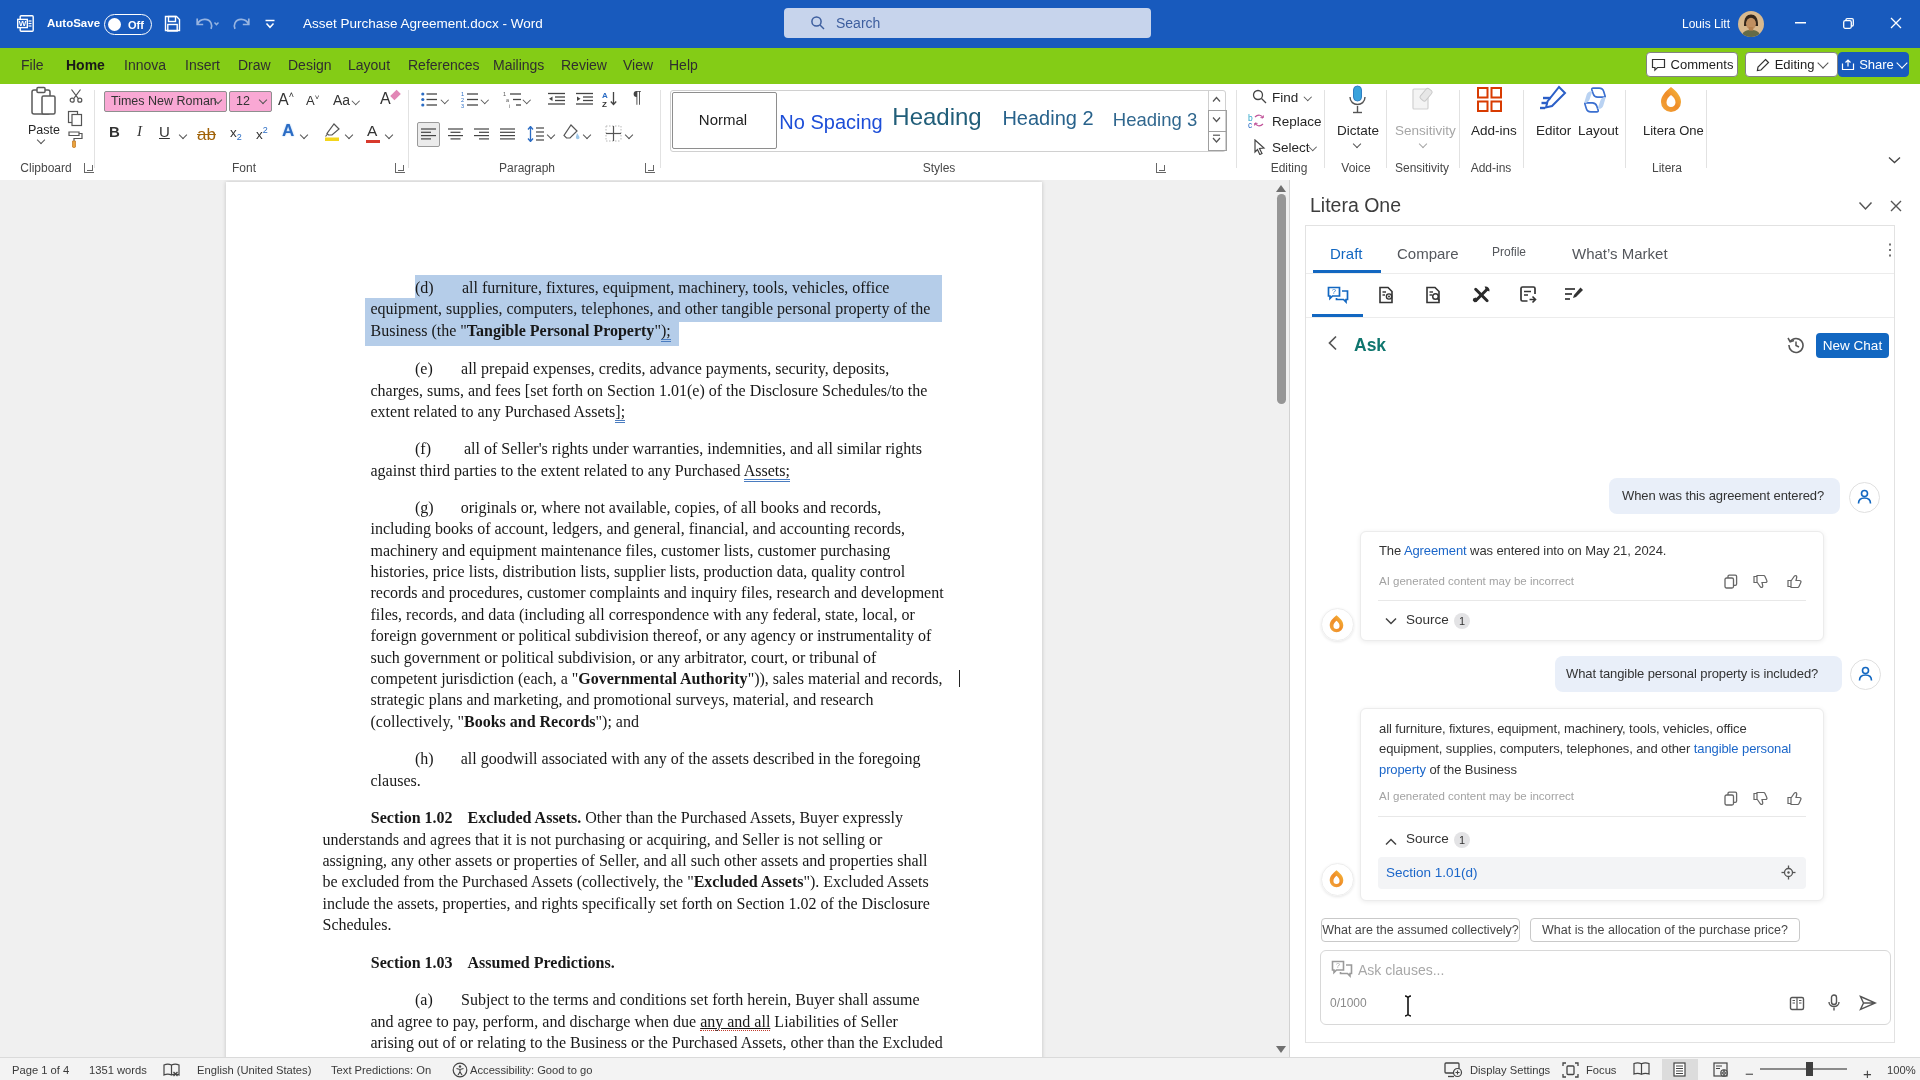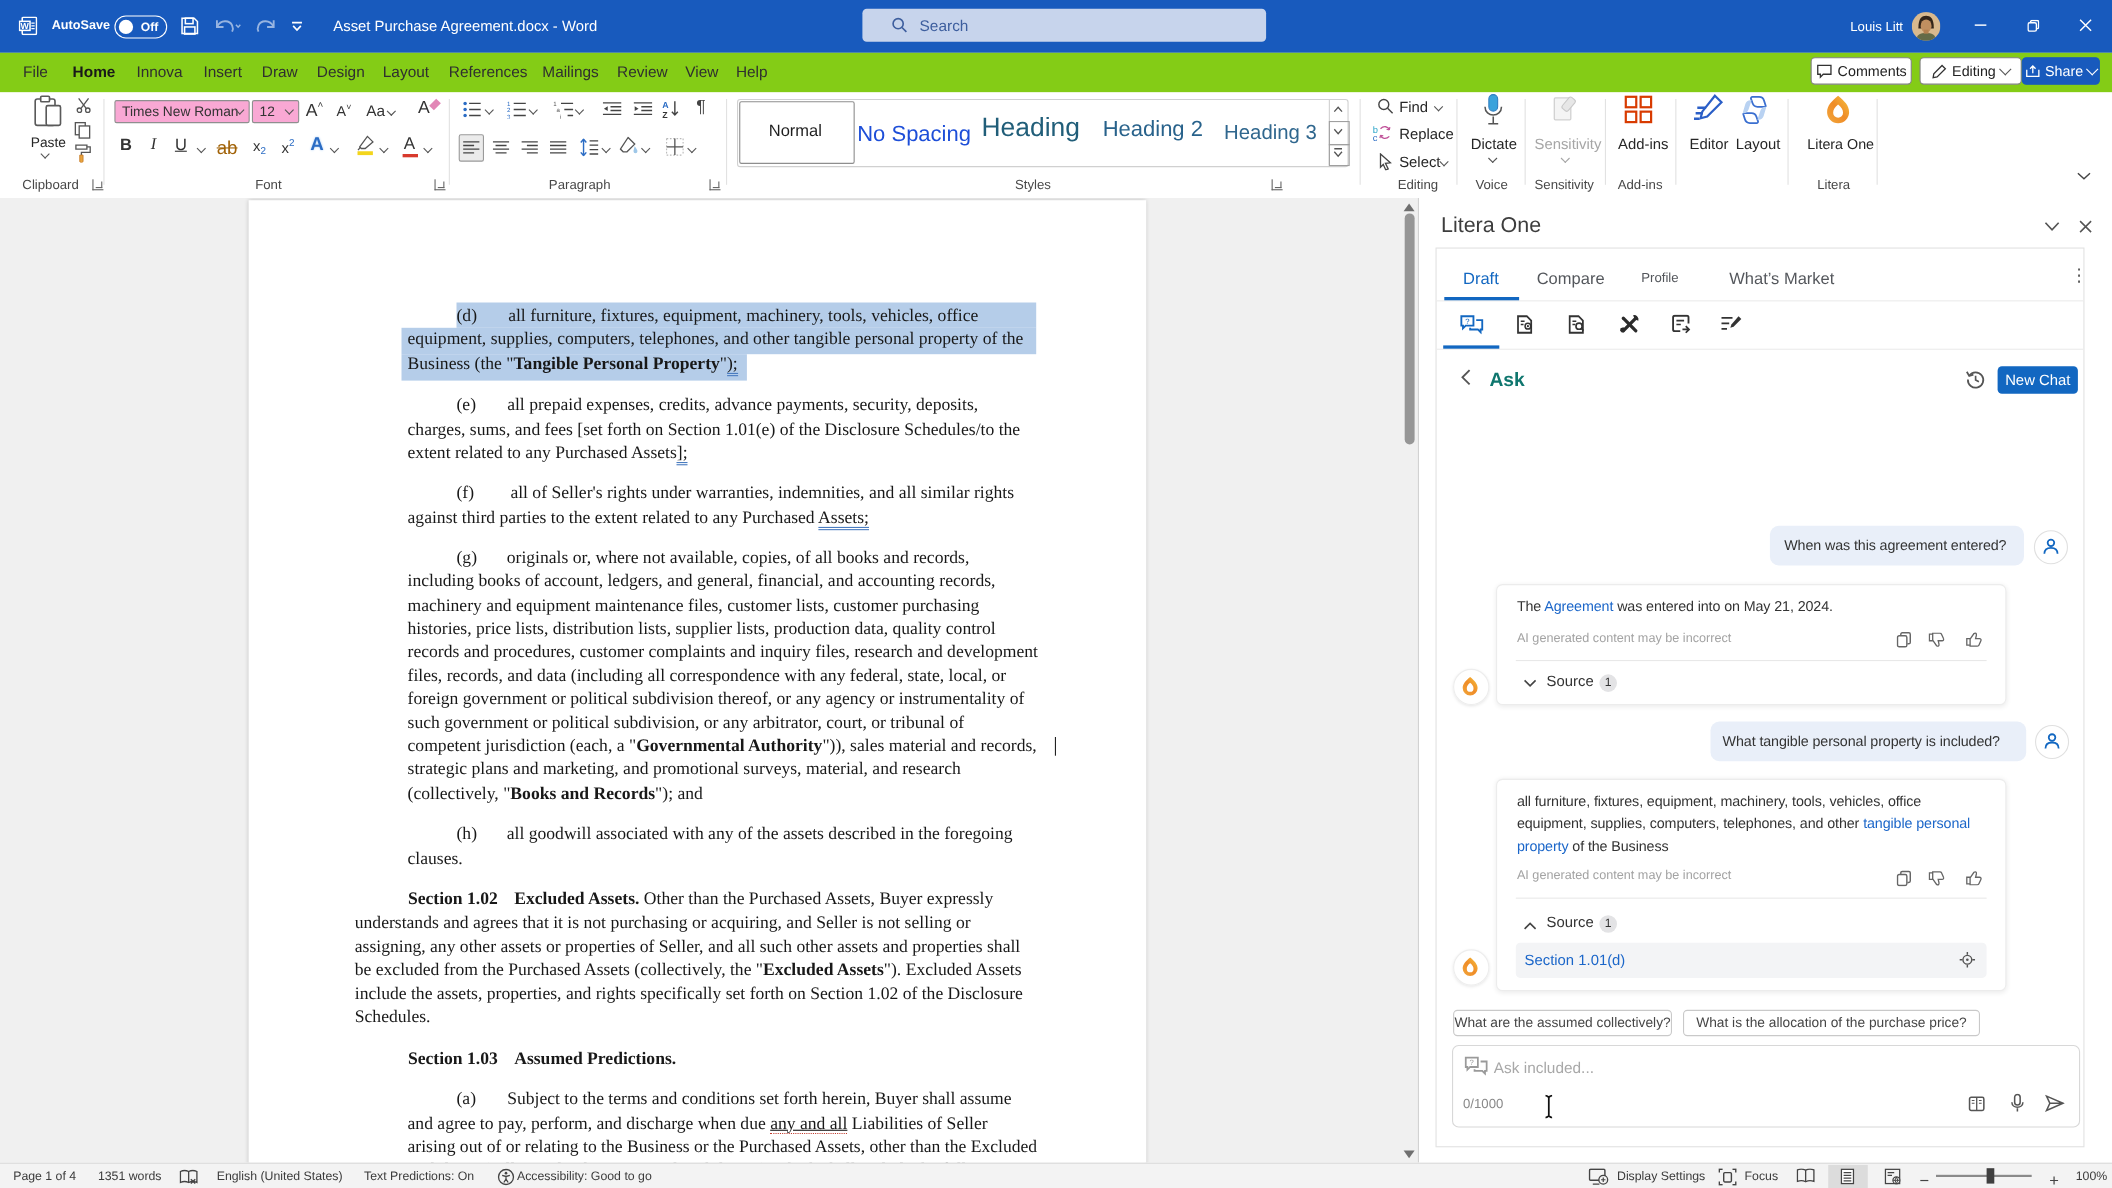--- a/index.html
+++ b/index.html
@@ -599,21 +599,21 @@
           <path d="M14 2 C20 7 24 11 24 17 a10 10 0 0 1 -20 0 C4 11 8 7 14 2 Z M14 10 C11 12.5 9.5 14.5 9.5 17.5 a4.5 4.5 0 0 0 9 0 C18.5 14.5 17 12.5 14 10 Z" fill="url(#lit1)" fill-rule="evenodd"></path>
         </svg>
     <div class="chip" style="left:15px;top:692px;width:197px;height:22px">What are the assumed collectively?</div>
     <div class="chip" style="left:224px;top:692px;width:268px;height:22px">What is the allocation of the purchase price?</div>
     <div class="a" style="left:14px;top:724px;width:569px;height:73px;border:1px solid #d8d8d8;border-radius:6px">
       <svg class="a" style="left:10px;top:9px" width="22" height="18" viewBox="0 0 22 18">
             <path d="M1.5 1.5 h11 v8.5 h-7 l-2.5 2.5 v-2.5 h-1.5 z" fill="none" stroke="#9a9a9a" stroke-width="1.6"></path>
             <text x="5" y="8.4" font-size="7" fill="#9a9a9a" font-family="Liberation Sans">?</text>
             <path d="M15 5 h5.5 v8.5 h-1.5 v2.5 l-2.5 -2.5 h-7 v-1.5" fill="none" stroke="#9a9a9a" stroke-width="1.6"></path>
           </svg>
-      <div class="a" style="left:37px;top:11px;font-size:14px;color:#a8a8a8">Ask included...</div>
+      <div class="a" style="left:37px;top:11px;font-size:14px;color:#a8a8a8">Ask clauses...</div>
       <div class="a" style="left:9px;top:45px;font-size:12px;color:#8a8a8a">0/1000</div>
       <svg class="a" style="left:82px;top:44px" width="10" height="22" viewBox="0 0 10 22">
             <path d="M2 1 C3.5 1 4.2 1.8 5 2.5 C5.8 1.8 6.5 1 8 1 M5 2.5 L5 19.5 M2 21 C3.5 21 4.2 20.2 5 19.5 C5.8 20.2 6.5 21 8 21" fill="none" stroke="#111" stroke-width="1.6"></path>
           </svg>
       <svg class="a" style="left:468px;top:45px" width="16" height="15" viewBox="0 0 16 15">
             <rect x="1.5" y="1.5" width="13" height="12" rx="1.5" fill="none" stroke="#555" stroke-width="1.4"></rect>
             <line x1="8" y1="1.5" x2="8" y2="13.5" stroke="#555" stroke-width="1.2"></line>
             <line x1="3.5" y1="4.5" x2="6" y2="4.5" stroke="#555" stroke-width="1"></line>
             <line x1="3.5" y1="7" x2="6" y2="7" stroke="#555" stroke-width="1"></line>
             <line x1="10" y1="4.5" x2="12.5" y2="4.5" stroke="#555" stroke-width="1"></line>

